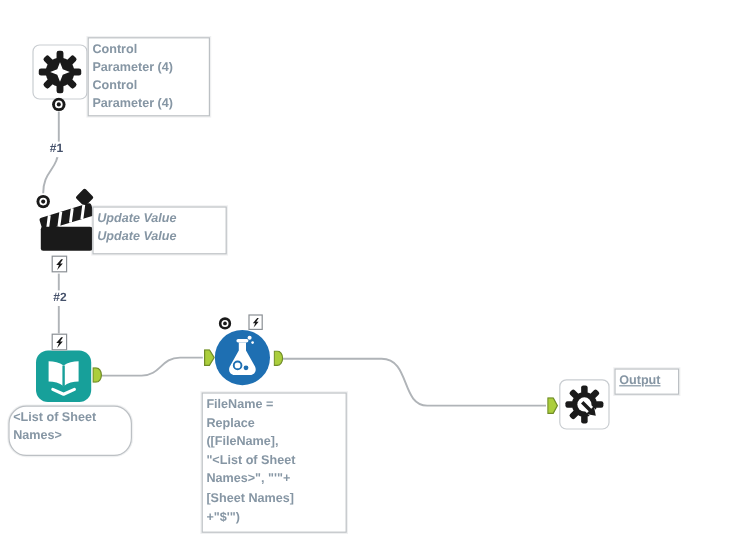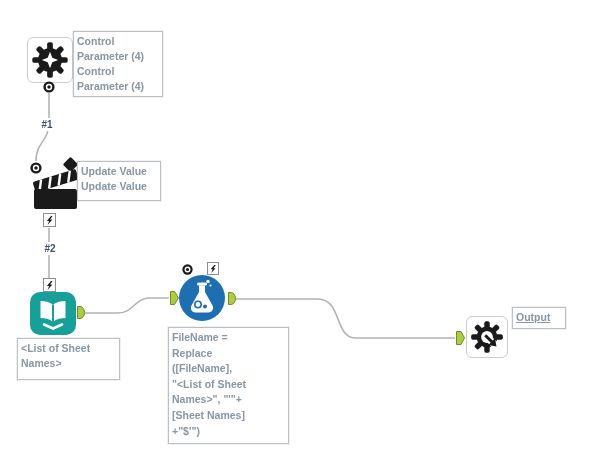--- a/index.html
+++ b/index.html
@@ -58,21 +58,21 @@
       </g>
       <polygon fill="#ffffff" points="23,14.5 25.4,20.6 31.5,23 25.4,25.4 23,31.5 20.6,25.4 14.5,23 20.6,20.6"></polygon>
     </svg>
   </div>
 
   <svg class="anchor" style="left:43px;top:81px;" width="12" height="12" viewBox="0 0 12 12">
     <circle cx="6" cy="6" r="5.6" fill="#1a1a1a"></circle>
     <circle cx="6" cy="6" r="3.2" fill="#ffffff"></circle>
     <circle cx="6" cy="6" r="1.7" fill="#1a1a1a"></circle>
   </svg>
-  <div class="ann" style="left:73px;top:31px;width:90px;height:66px;">Control
+  <div class="ann" style="left:73px;top:31px;width:102px;height:66px;">Control
 Parameter (4)
 Control
 Parameter (4)</div>
 
   <div class="conn-label" style="left:38px;top:118px;width:18px;height:13px;">#1</div>
 
   <svg class="anchor" style="left:30px;top:162px;" width="12" height="12" viewBox="0 0 12 12">
     <circle cx="6" cy="6" r="5.6" fill="#1a1a1a"></circle>
     <circle cx="6" cy="6" r="3.2" fill="#ffffff"></circle>
     <circle cx="6" cy="6" r="1.7" fill="#1a1a1a"></circle>
@@ -83,21 +83,21 @@
       <rect x="4" y="24" width="45" height="11" rx="2" fill="#1a1a1a"></rect>
       <g stroke="#ffffff" stroke-width="2.4">
         <line x1="13" y1="24" x2="8" y2="35"></line>
         <line x1="23" y1="24" x2="18" y2="35"></line>
         <line x1="33" y1="24" x2="28" y2="35"></line>
         <line x1="43" y1="24" x2="38" y2="35"></line>
       </g>
     </g>
     <rect x="4" y="33" width="43" height="20" rx="2" fill="#1a1a1a"></rect>
   </svg>
-  <div class="ann" style="left:77px;top:161px;width:84px;height:40px;">Update Value
+  <div class="ann" style="left:77px;top:172px;width:112px;height:40px;font-style:italic;">Update Value
 Update Value</div>
 
   <div class="bolt-anchor" style="left:43px;top:213px;width:13px;height:14px;">
     <svg width="9" height="11" viewBox="0 0 12 14">
       <polygon fill="#1a1a1a" points="8,1 2.5,7.5 5.5,7.5 3.5,13 9.8,5.8 6.8,5.8 10,1"></polygon>
     </svg>
   </div>
 
   <div class="conn-label" style="left:41px;top:242px;width:18px;height:13px;">#2</div>
 
@@ -109,21 +109,21 @@
   <div class="icon-abs" style="left:30px;top:292px;width:46px;height:43px;background:#17a09a;border-radius:10px;">
     <svg width="46" height="43" viewBox="0 0 46 43">
       <path fill="#ffffff" d="M23,12.5 C19.5,10 15,9 10.5,9 L10.5,26 C15,26 19.5,27 23,29.8 C26.5,27 31,26 35.5,26 L35.5,9 C31,9 26.5,10 23,12.5 Z"></path>
       <line x1="23" y1="12.5" x2="23" y2="29.8" stroke="#17a09a" stroke-width="2"></line>
       <polyline points="14,32.5 23,36.5 32,32.5" fill="none" stroke="#ffffff" stroke-width="2.6" stroke-linecap="round" stroke-linejoin="round"></polyline>
     </svg>
   </div>
   <svg class="anchor" style="left:77px;top:306px;" width="8" height="13" viewBox="0 0 8 13">
     <path d="M0.5,0.5 L3,0.5 A4.5,6 0 0 1 3,12.5 L0.5,12.5 Z" fill="#abce3c" stroke="#708c28" stroke-width="1"></path>
   </svg>
-  <div class="ann" style="left:17px;top:338px;width:103px;height:42px;">&lt;List of Sheet
+  <div class="ann" style="left:7px;top:338px;width:103px;height:42px;border-radius:15px;">&lt;List of Sheet
 Names&gt;</div>
 
   <svg class="anchor" style="left:182px;top:264px;" width="11" height="11" viewBox="0 0 12 12">
     <circle cx="6" cy="6" r="5.6" fill="#1a1a1a"></circle>
     <circle cx="6" cy="6" r="3.2" fill="#ffffff"></circle>
     <circle cx="6" cy="6" r="1.7" fill="#1a1a1a"></circle>
   </svg>
   <div class="bolt-anchor" style="left:207px;top:262px;width:12px;height:13px;">
     <svg width="8" height="10" viewBox="0 0 12 14">
       <polygon fill="#1a1a1a" points="8,1 2.5,7.5 5.5,7.5 3.5,13 9.8,5.8 6.8,5.8 10,1"></polygon>

